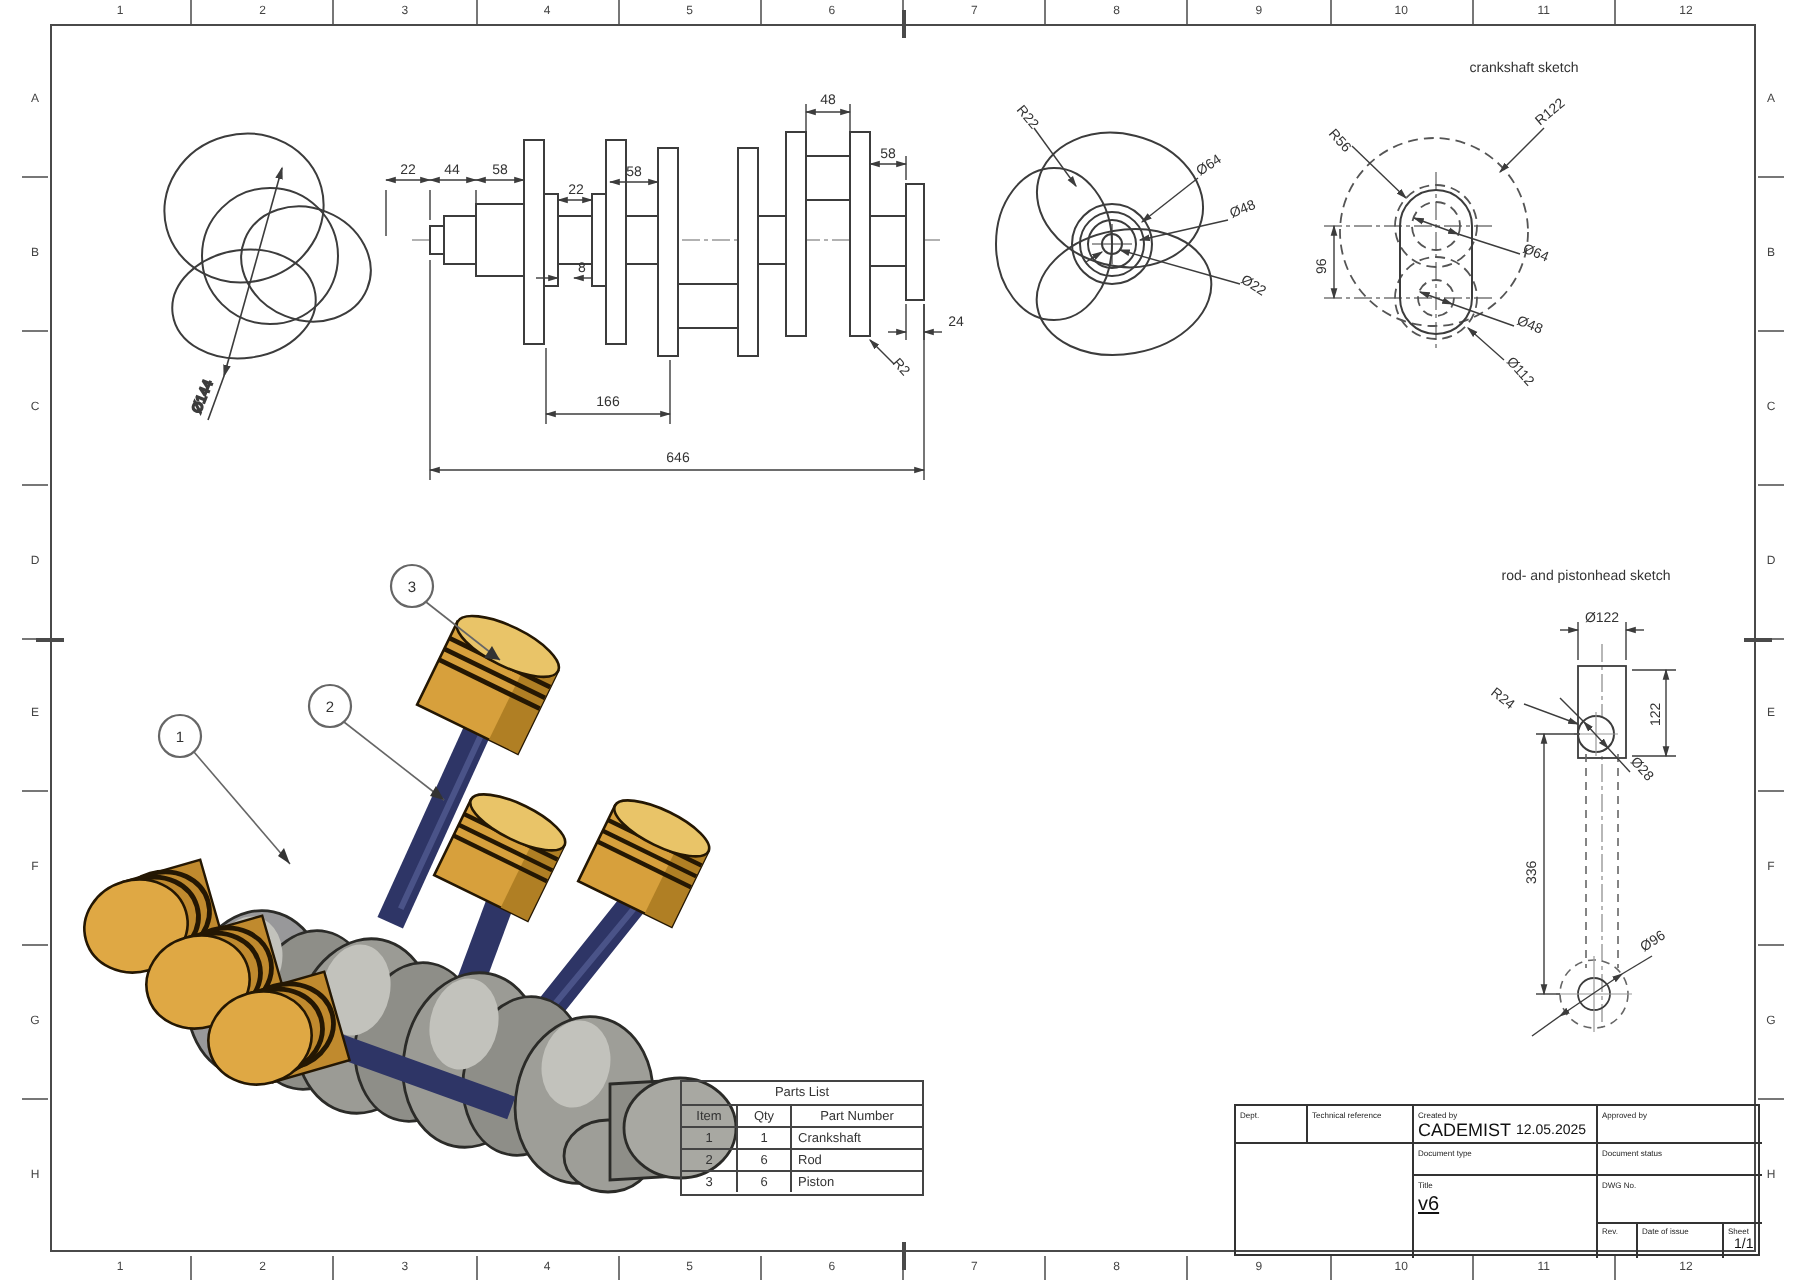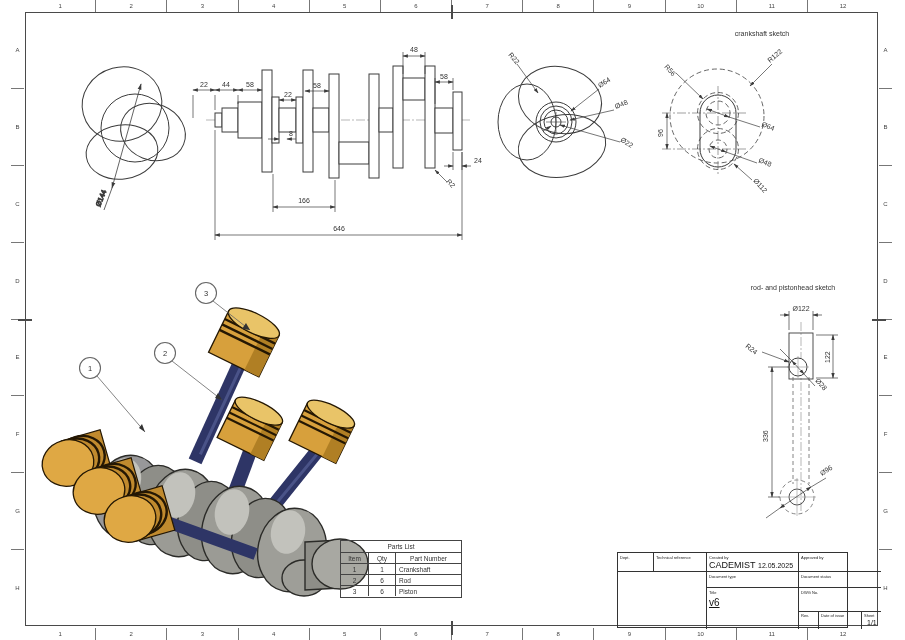--- a/index.html
+++ b/index.html
@@ -34,21 +34,21 @@
   .parts .row:first-child{border-top:none;}
   .parts .trow{height:12px;align-items:center;justify-content:center;display:flex;
                border-top:none;}
   .parts .c1{width:28px;text-align:center;border-right:1px solid #444;box-sizing:border-box;}
   .parts .c2{width:27px;text-align:center;border-right:1px solid #444;box-sizing:border-box;}
   .parts .c3{flex:1;padding-left:3px;}
   .parts .row{height:11px;line-height:11px;}
   .parts .hrow{height:11px;line-height:11px;}
 
   
-  .tblock{position:absolute;left:617px;top:552px;width:231px;height:76px;
+  .tblock{position:absolute;left:617px;top:552px;width:263px;height:76px;
           border:1px solid #333;box-sizing:border-box;font-size:4px;color:#333;}
   .tb-line{position:absolute;background:#333;}
   .tb-lab{position:absolute;font-size:4px;color:#222;white-space:nowrap;}
   .tb-val-big{position:absolute;font-size:9px;color:#111;}
   .tb-val-med{position:absolute;font-size:7px;color:#111;}
 </style>
 </head>
 <body>
 
 <div class="sheet">

